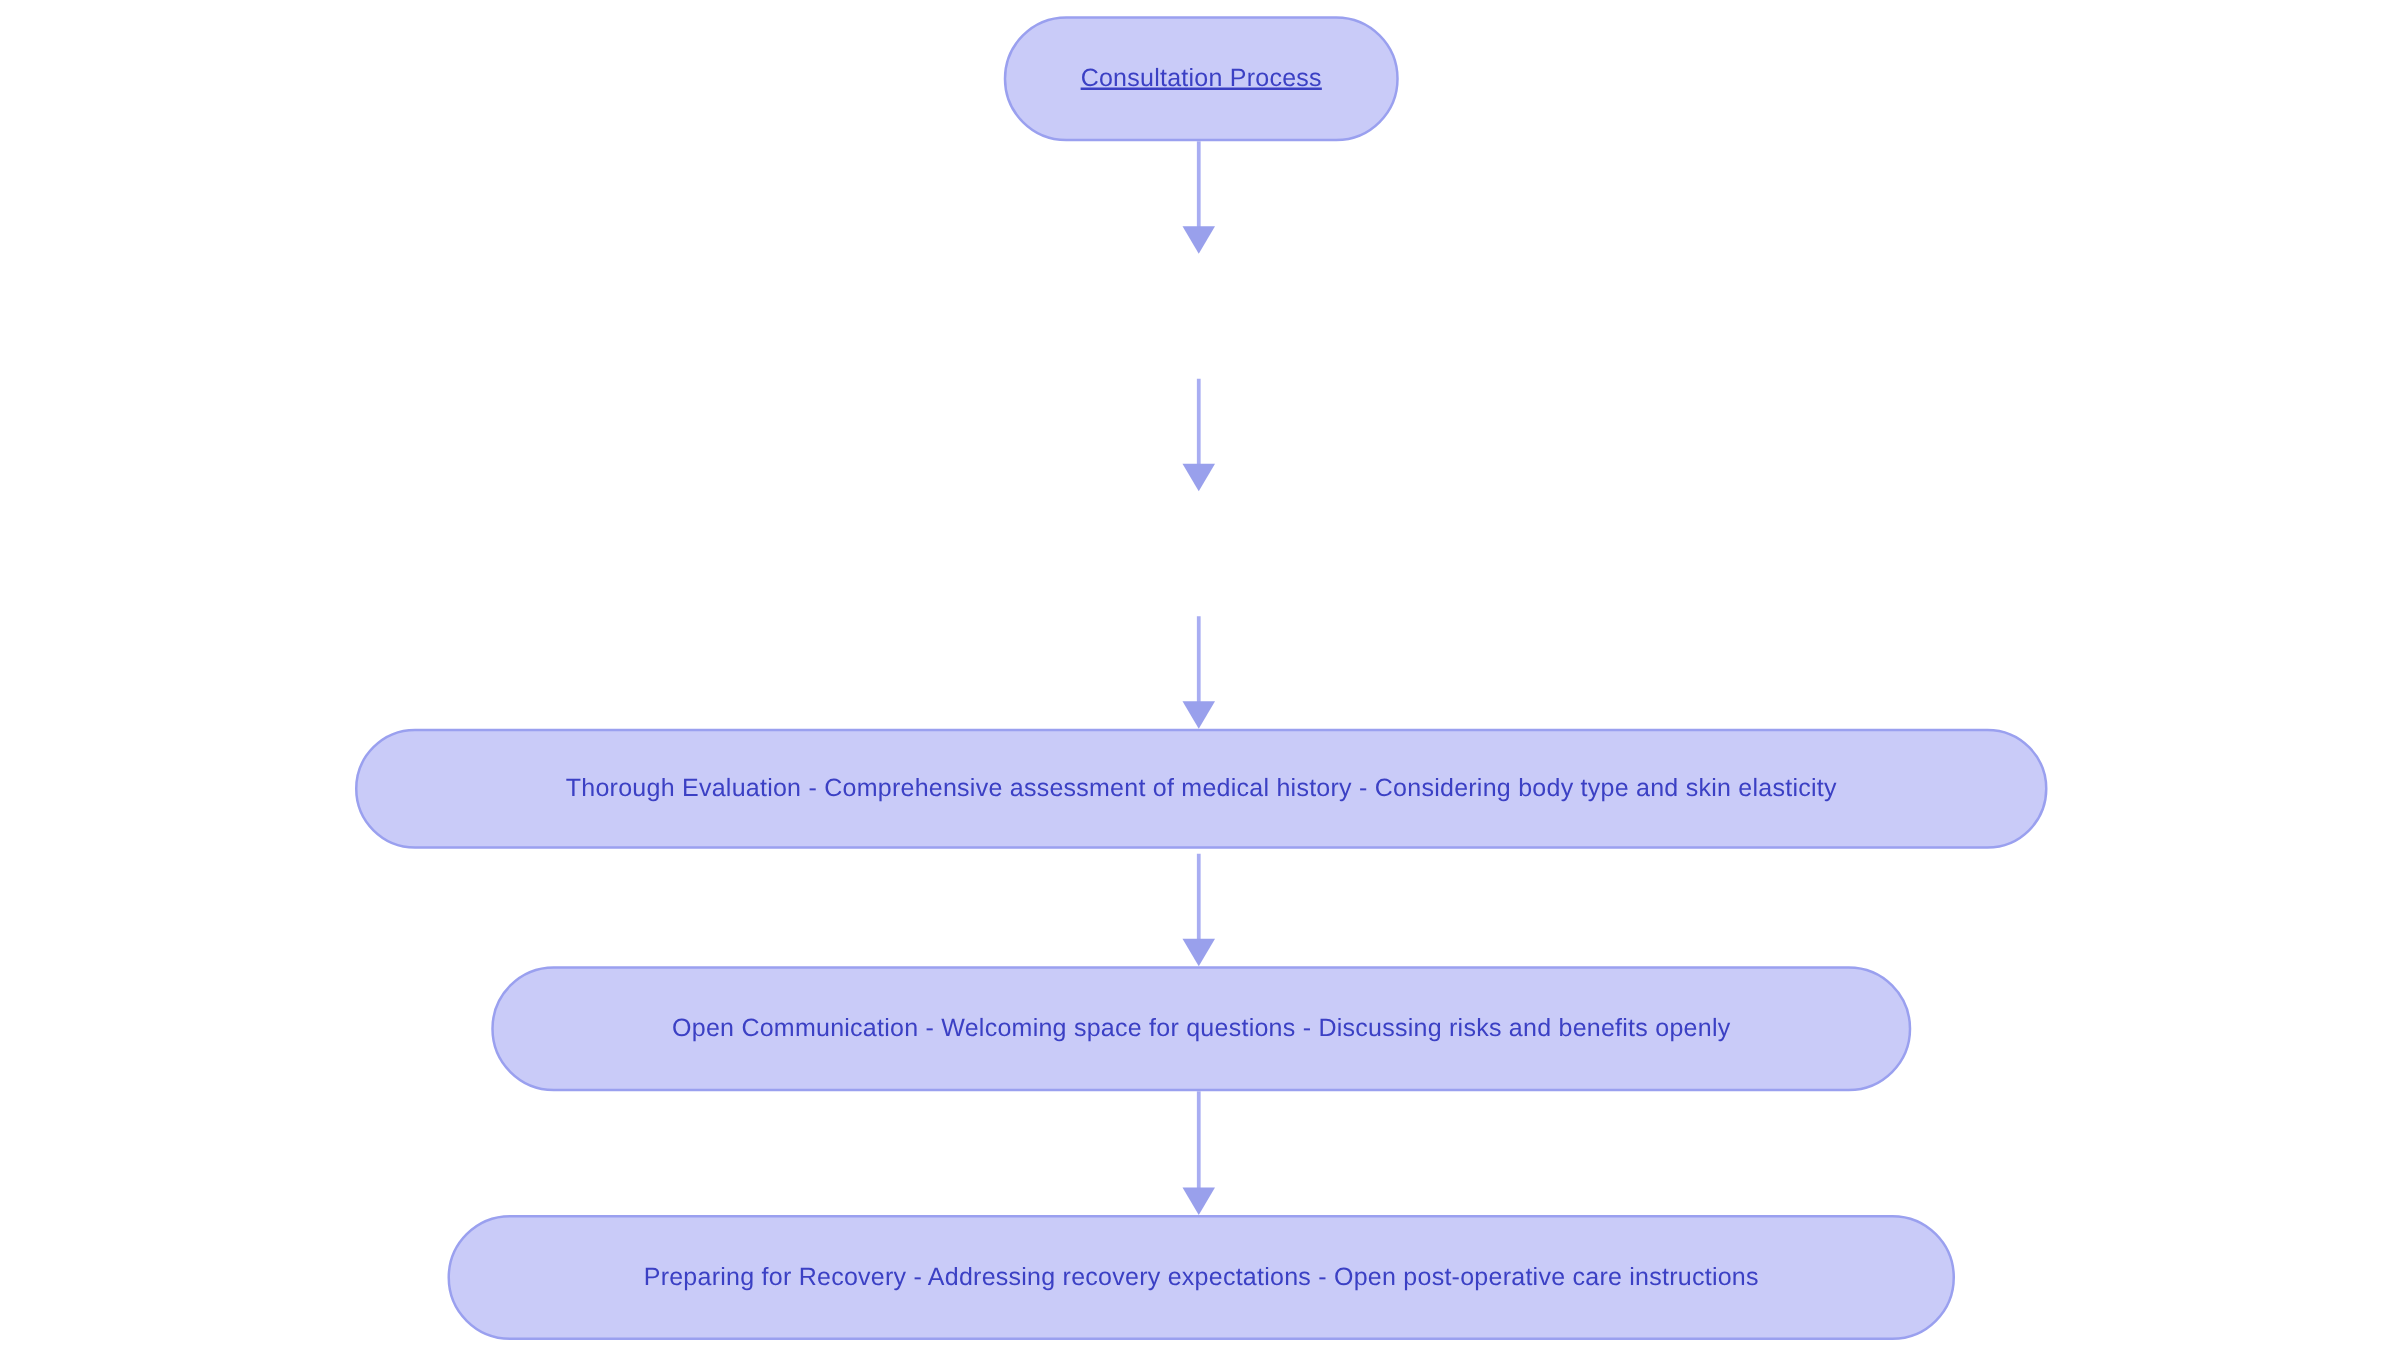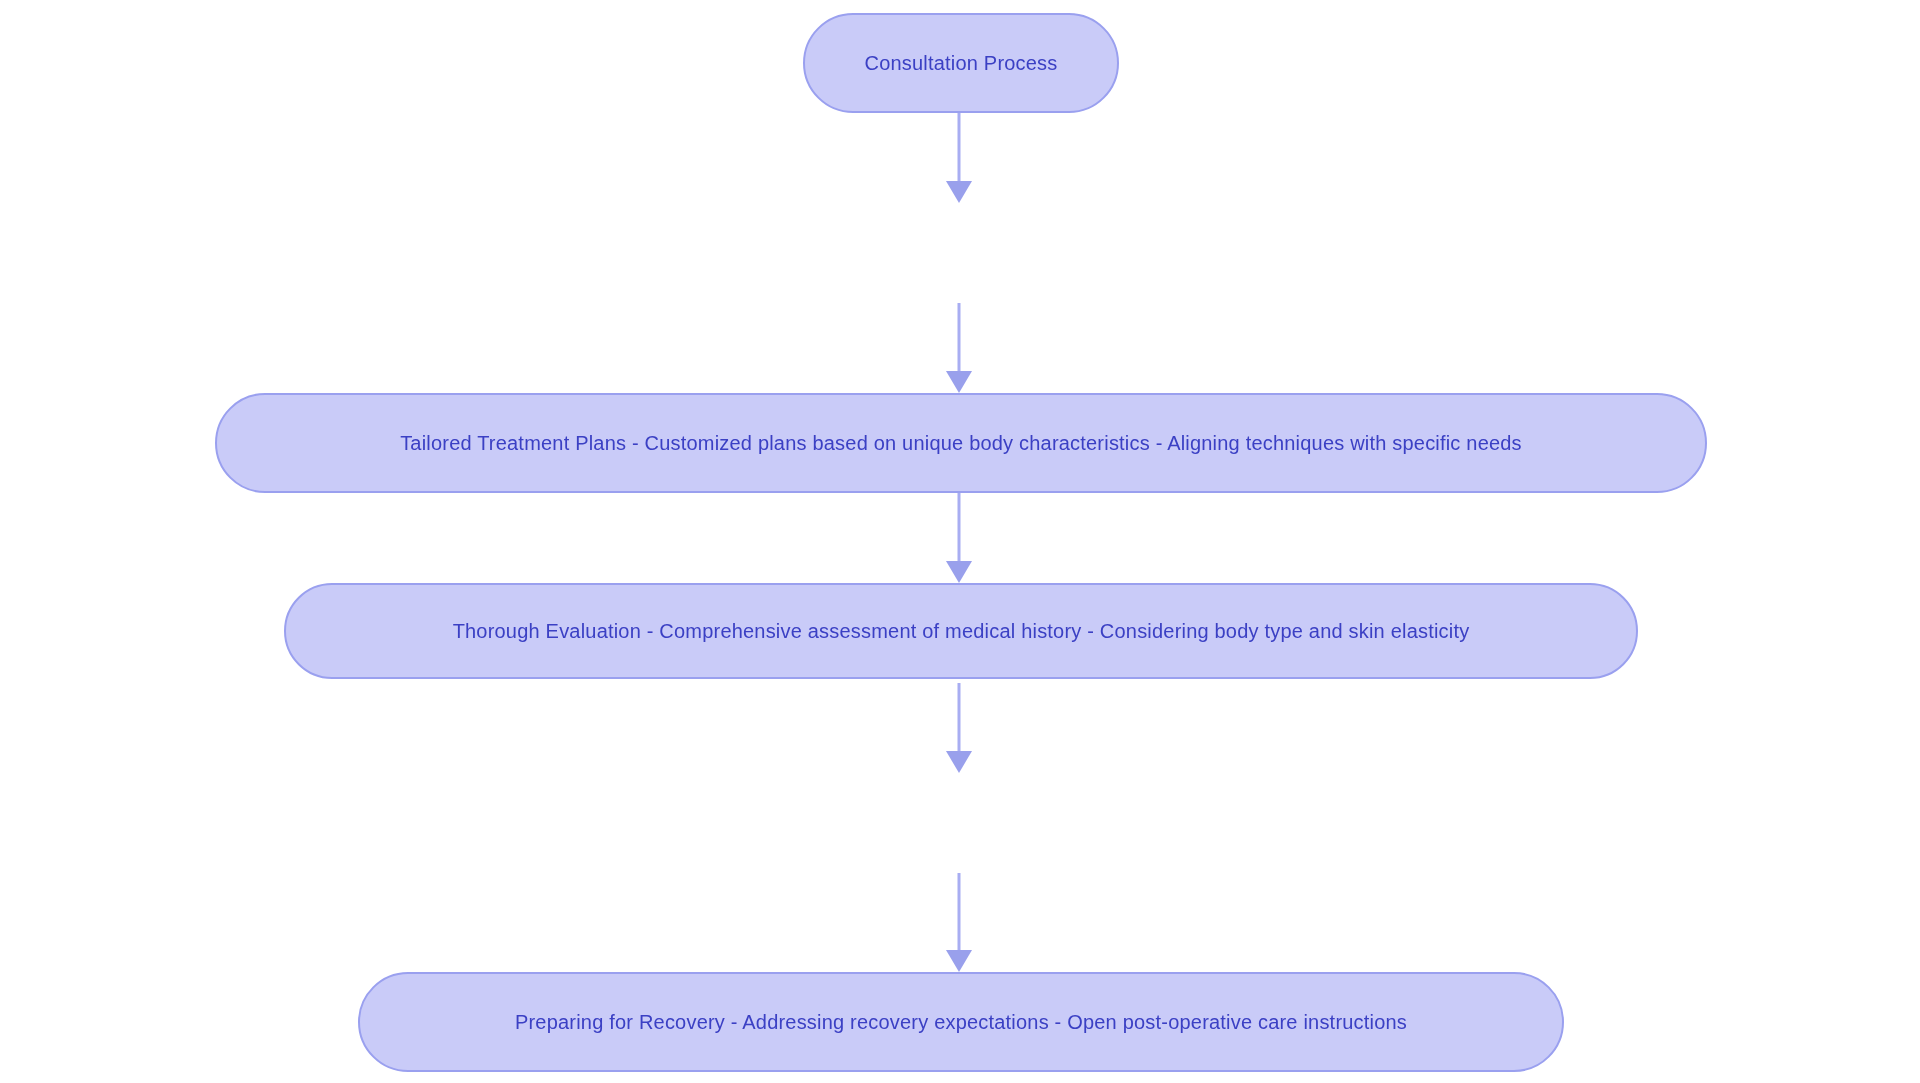--- a/index.html
+++ b/index.html
@@ -61,53 +61,53 @@
     border-left: 13px solid transparent;
     border-right: 13px solid transparent;
     border-top: 22px solid var(--arrow-head);
   }
 </style>
 </head>
 <body>
 
 <div class="canvas">
 
-  <div class="node" style="left:803px; top:13px; width:316px; height:100px;">
+  <div class="node" style="left:803px; top:13px; width:316px; height:100px;text-decoration:underline;">
     <span>Consultation Process</span>
   </div>
 
   <div class="arrow" style="left:946px; top:113px; height:90px;">
     <div class="arrow-line"></div>
     <div class="arrow-head"></div>
   </div>
 
 
   <div class="arrow" style="left:946px; top:303px; height:90px;">
     <div class="arrow-line"></div>
     <div class="arrow-head"></div>
   </div>
 
-  <div class="node" style="left:215px; top:393px; width:1492px; height:100px;">
-    <span>Tailored Treatment Plans - Customized plans based on unique body characteristics - Aligning techniques with specific needs</span>
-  </div>
 
   <div class="arrow" style="left:946px; top:493px; height:90px;">
     <div class="arrow-line"></div>
     <div class="arrow-head"></div>
   </div>
 
   <div class="node" style="left:284px; top:583px; width:1354px; height:96px;">
     <span>Thorough Evaluation - Comprehensive assessment of medical history - Considering body type and skin elasticity</span>
   </div>
 
   <div class="arrow" style="left:946px; top:683px; height:90px;">
     <div class="arrow-line"></div>
     <div class="arrow-head"></div>
   </div>
 
+  <div class="node" style="left:393px; top:773px; width:1136px; height:100px;">
+    <span>Open Communication - Welcoming space for questions - Discussing risks and benefits openly</span>
+  </div>
 
   <div class="arrow" style="left:946px; top:873px; height:99px;">
     <div class="arrow-line"></div>
     <div class="arrow-head"></div>
   </div>
 
   <div class="node" style="left:358px; top:972px; width:1206px; height:100px;">
     <span>Preparing for Recovery - Addressing recovery expectations - Open post-operative care instructions</span>
   </div>
 

